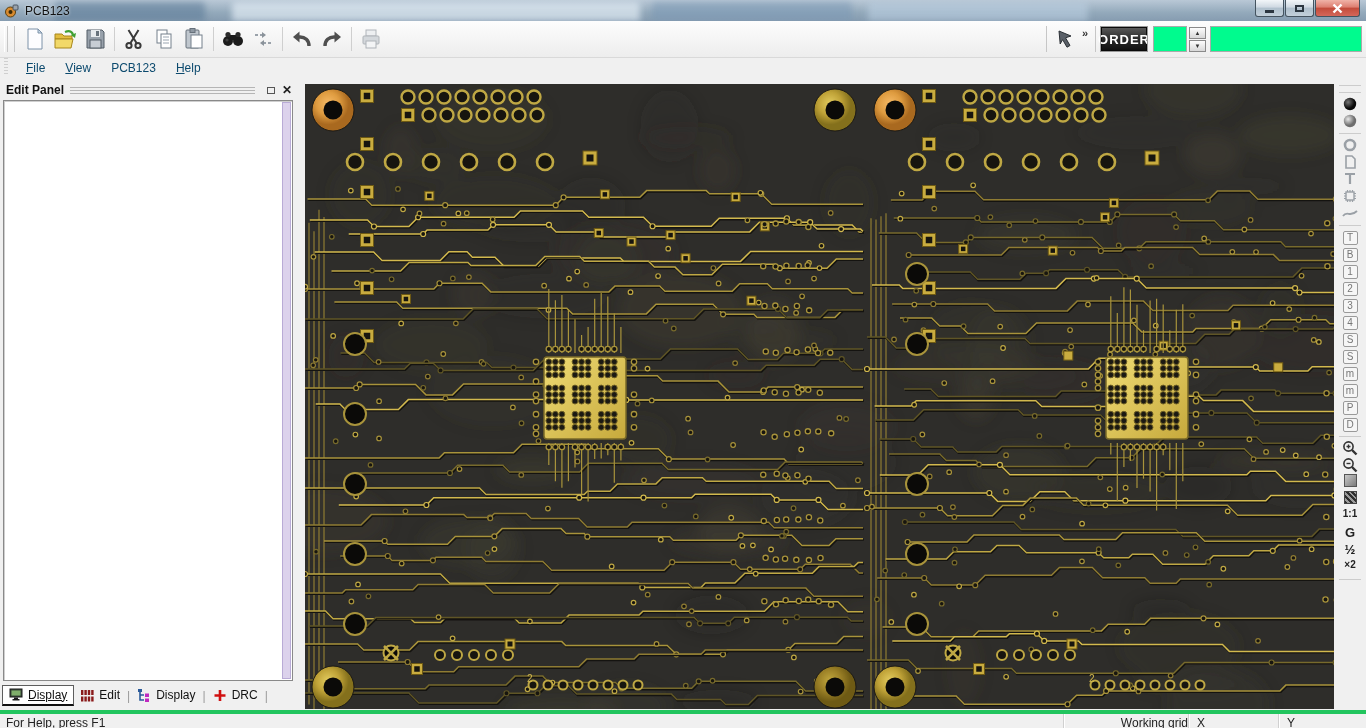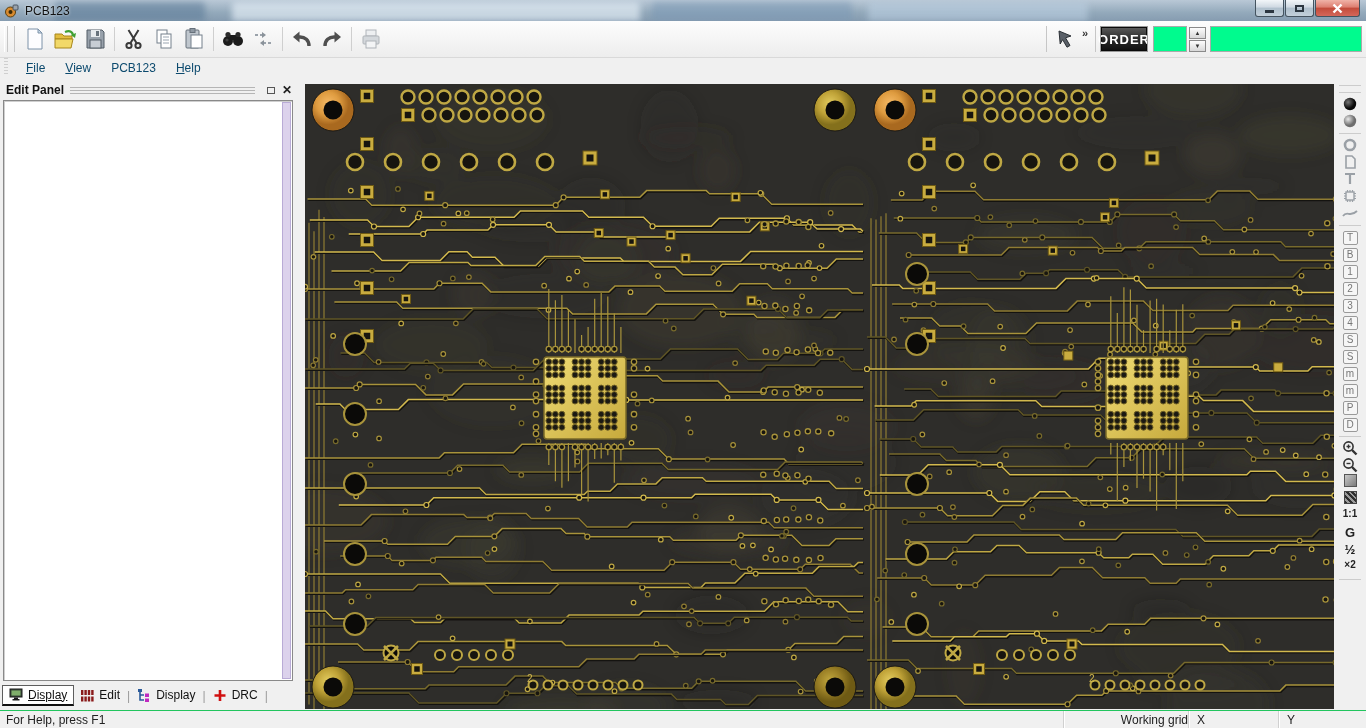--- a/index.html
+++ b/index.html
@@ -82,21 +82,21 @@
   .layerbtn { width:15px; height:14px; border:1px solid #9a9a9a; background:#f6f6f6; color:#777;
     font-size:10px; display:flex; align-items:center; justify-content:center; margin:1.5px 0; border-radius:2px; }
   .sq-solid { width:13px; height:13px; border:1px solid #555; background:linear-gradient(135deg,#c9c9c9,#7b7b7b); }
   .sq-hatch { width:13px; height:13px; border:1px solid #444;
     background:repeating-linear-gradient(45deg,#2e2e2e 0 2px,#9a9a9a 2px 4px); }
   .rt-label { font-size:10px; font-weight:bold; color:#222; }
   .rt-label.big { font-size:13px; }
 
   
   .statusbar { position:absolute; left:0; top:710px; width:1366px; height:18px; background:#f0f0f0;
-    border-top:1px solid #22c55e; font-size:12px; color:#222; }
+    border-top:4px solid #22c55e; font-size:12px; color:#222; }
   .status-help { position:absolute; left:6px; top:2px; }
   .status-panel { position:absolute; top:0; height:18px; border-left:1px solid #d0d0d0;
     box-shadow:inset 1px 0 0 #fff; padding:2px 0 0 8px; }
 </style>
 </head>
 <body>
 
 <div class="window">
 
   <div class="titlebar">

